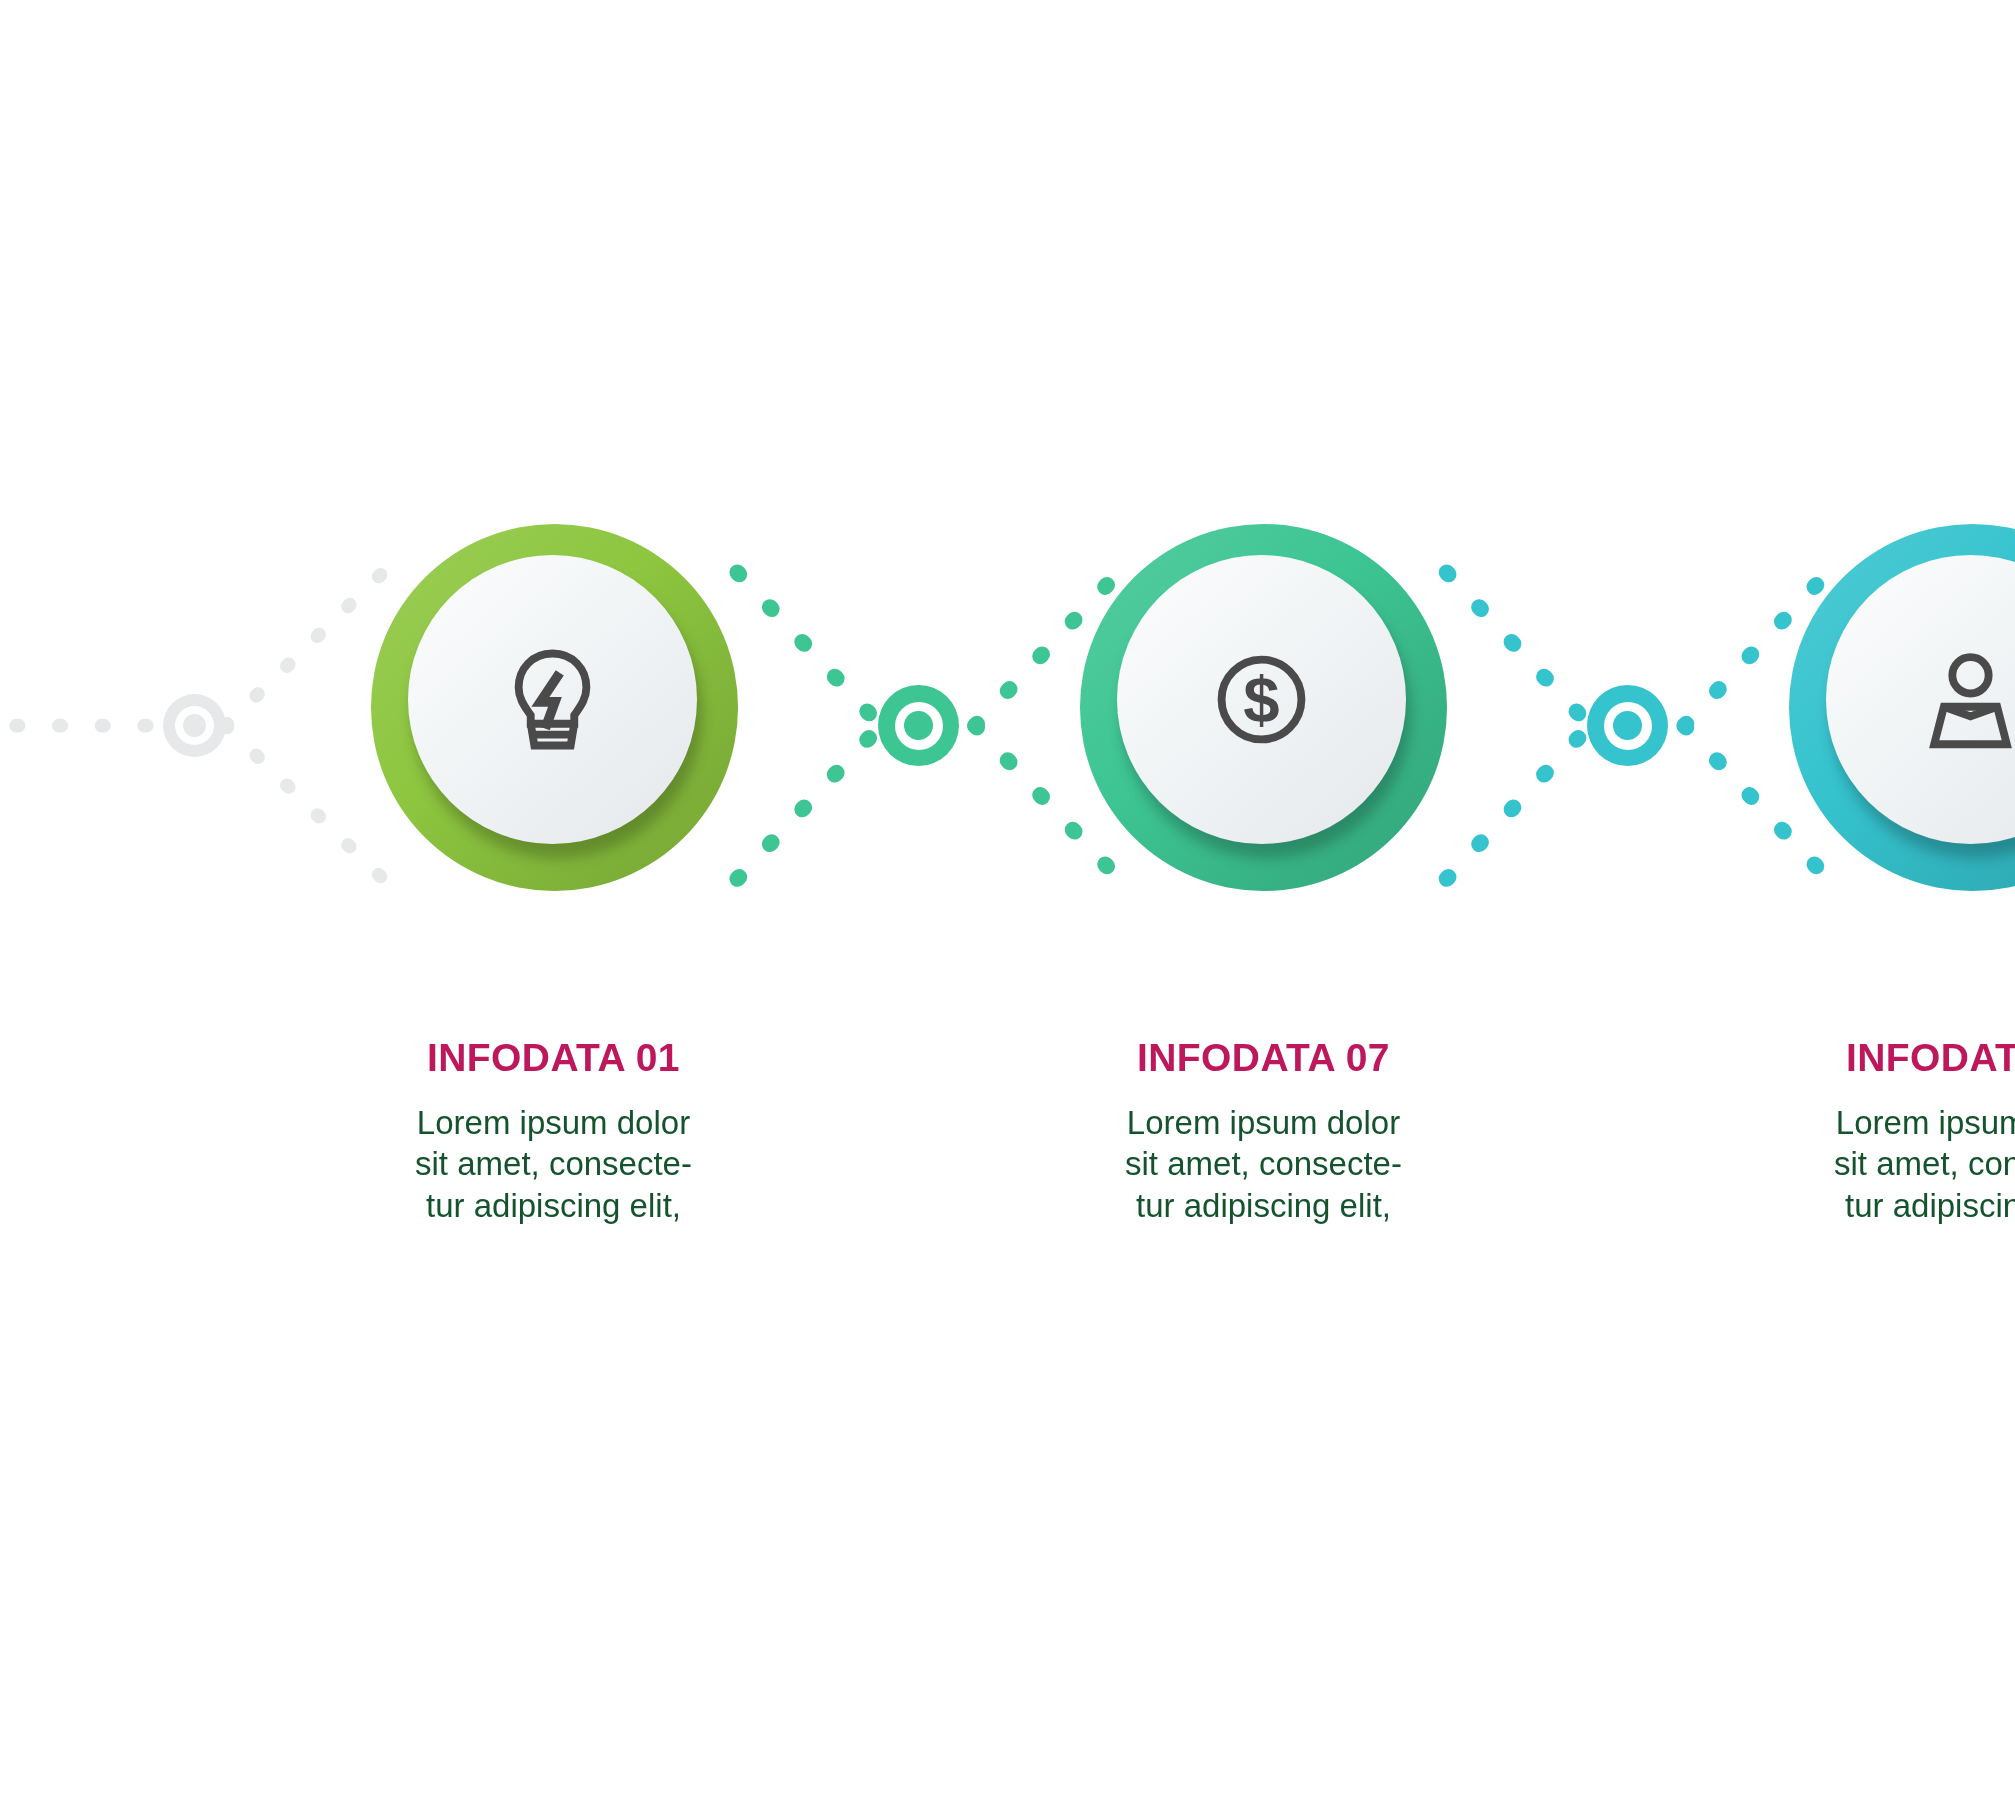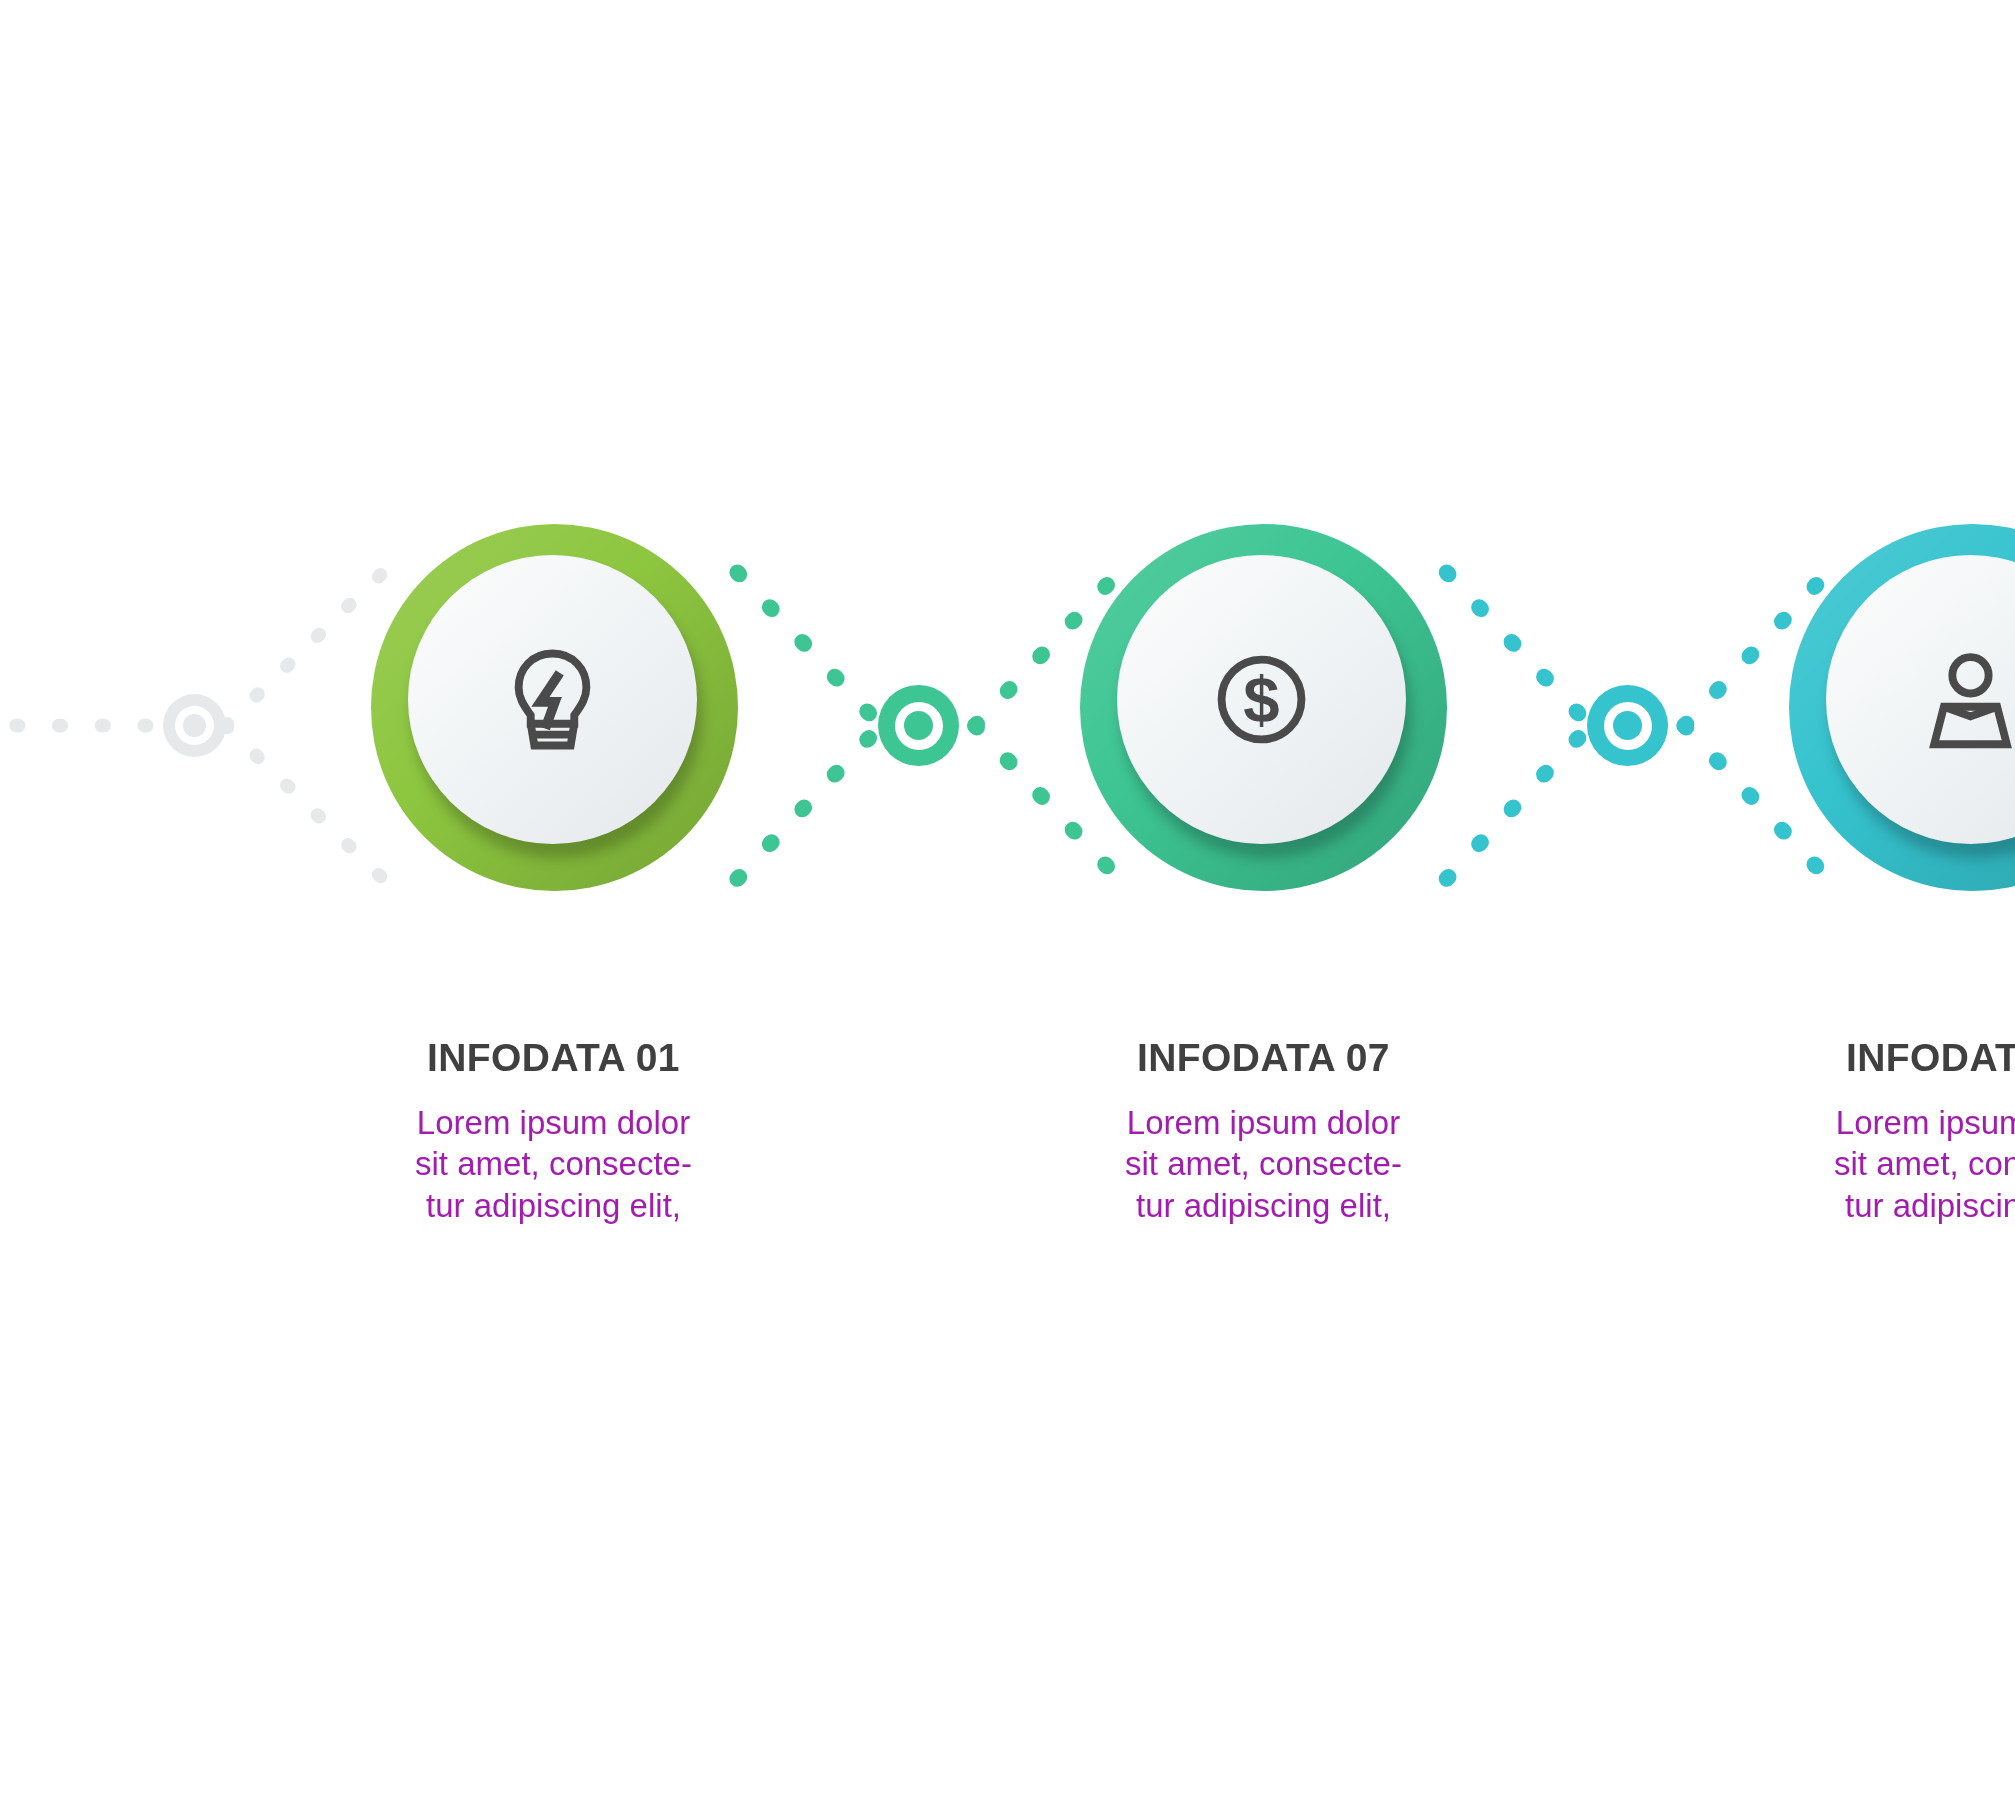--- a/index.html
+++ b/index.html
@@ -114,28 +114,28 @@
 
   
   .caption {
     position: absolute;
     width: 451px;
     text-align: center;
   }
   .caption .title {
     font-size: 39px;
     font-weight: bold;
-    color: #404040;
+    color: #be185d;
     letter-spacing: 0.4px;
     margin: 0 0 25px 0;
     line-height: 1;
   }
   .caption .body {
     font-size: 33px;
-    color: #a21caf;
+    color: #14532d;
     line-height: 1.25;
     margin: 4px;
     font-weight: 400;
   }
 </style>
 </head>
 <body>
 
 <div id="stage">
 

